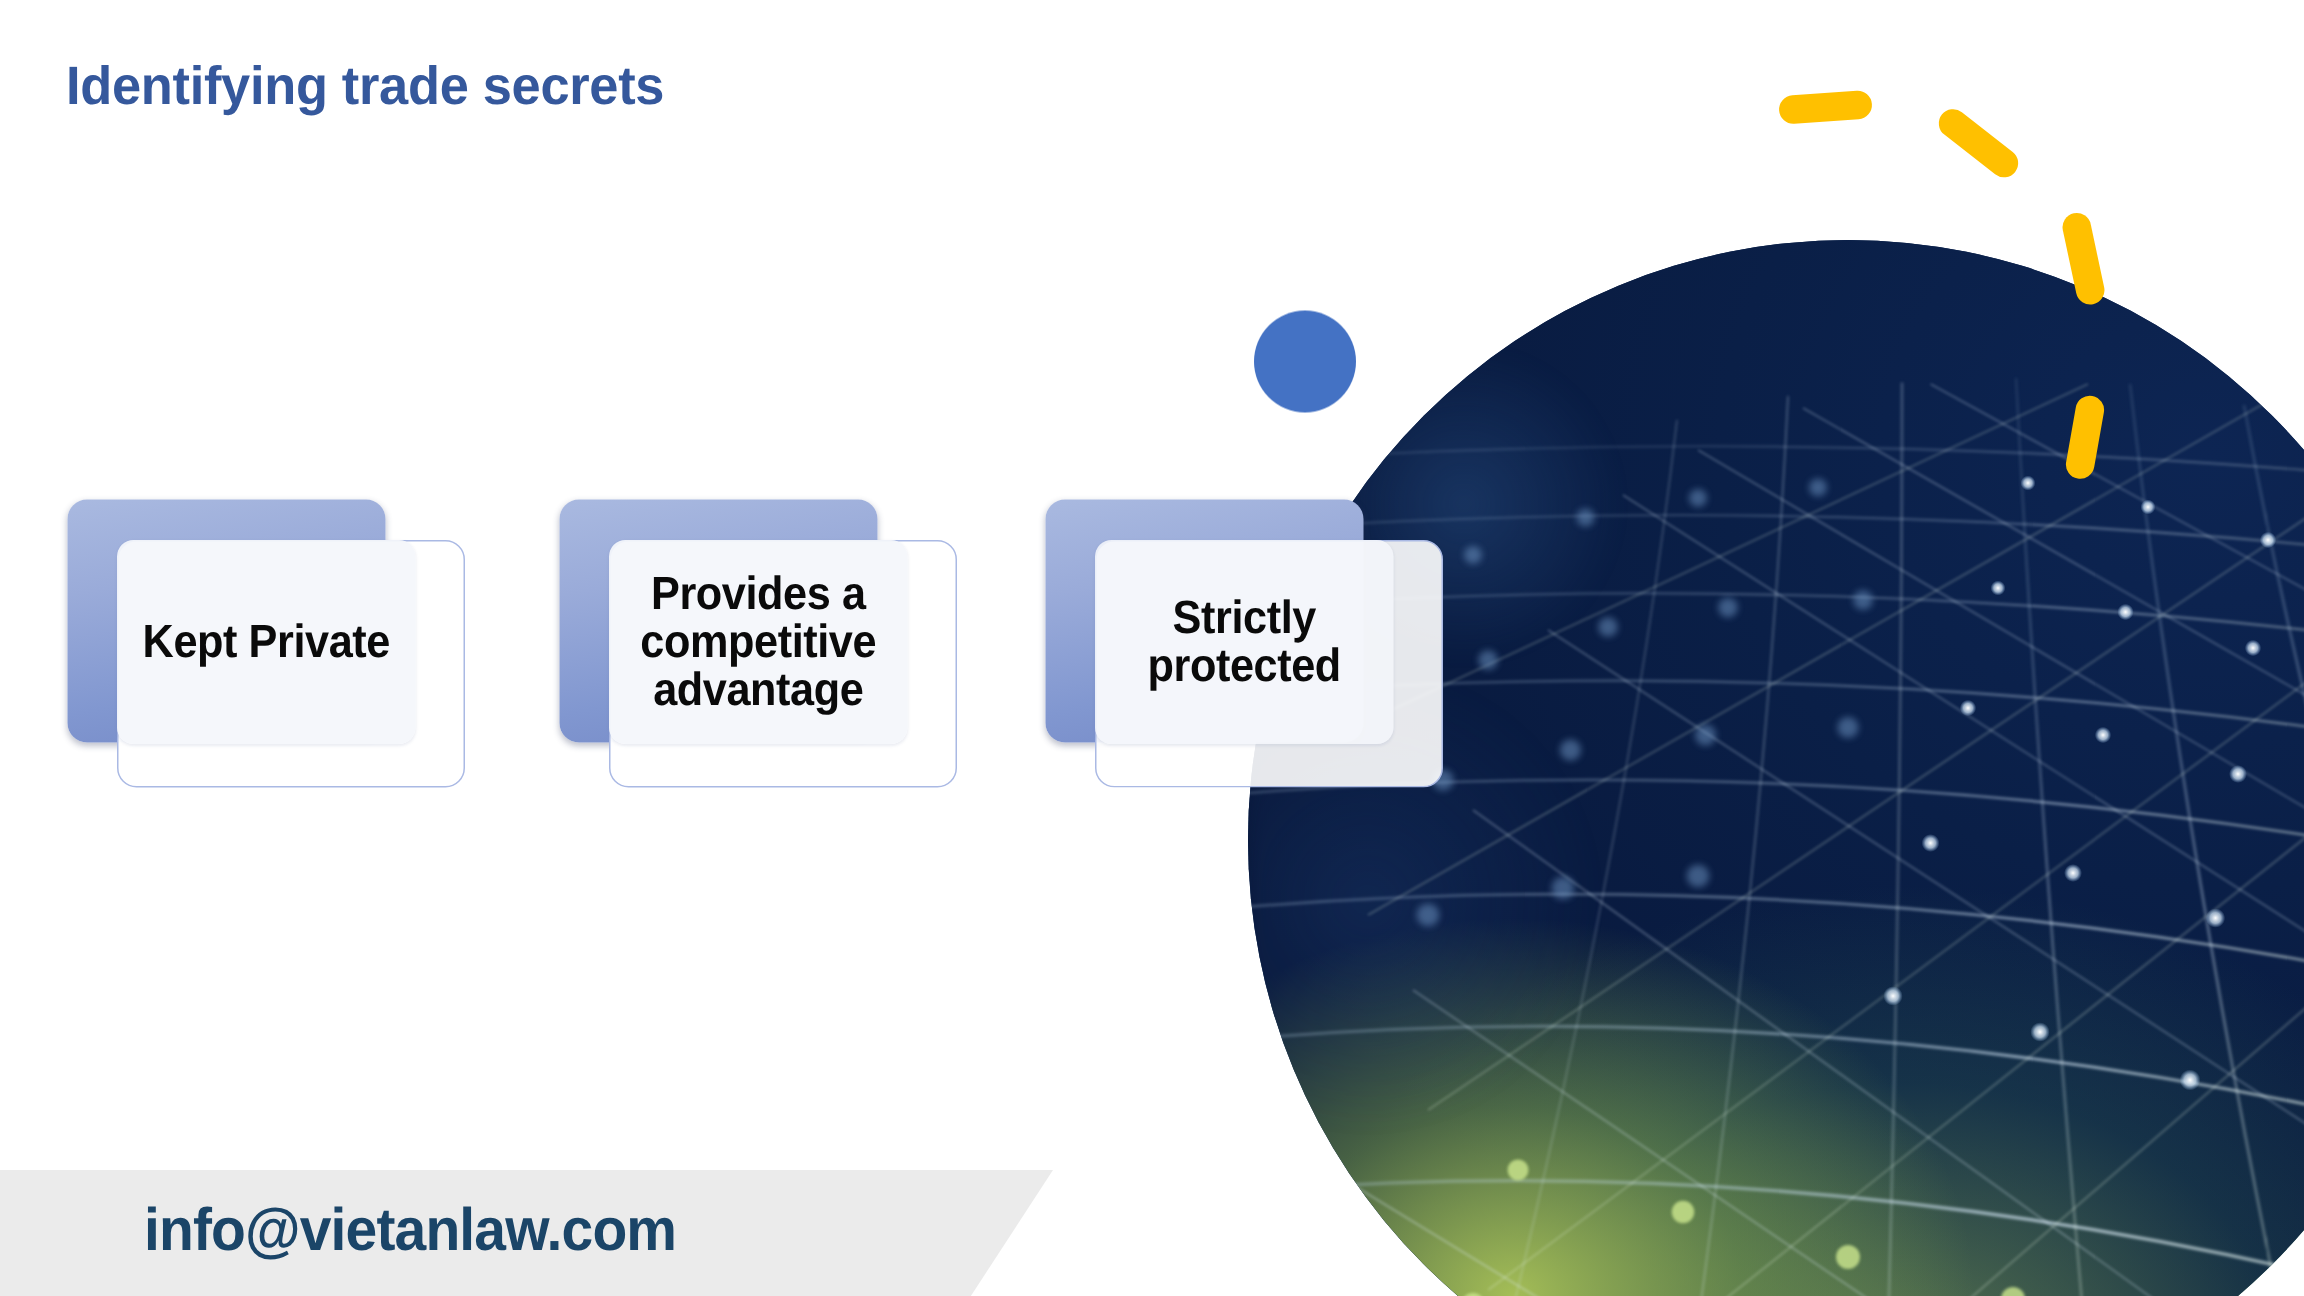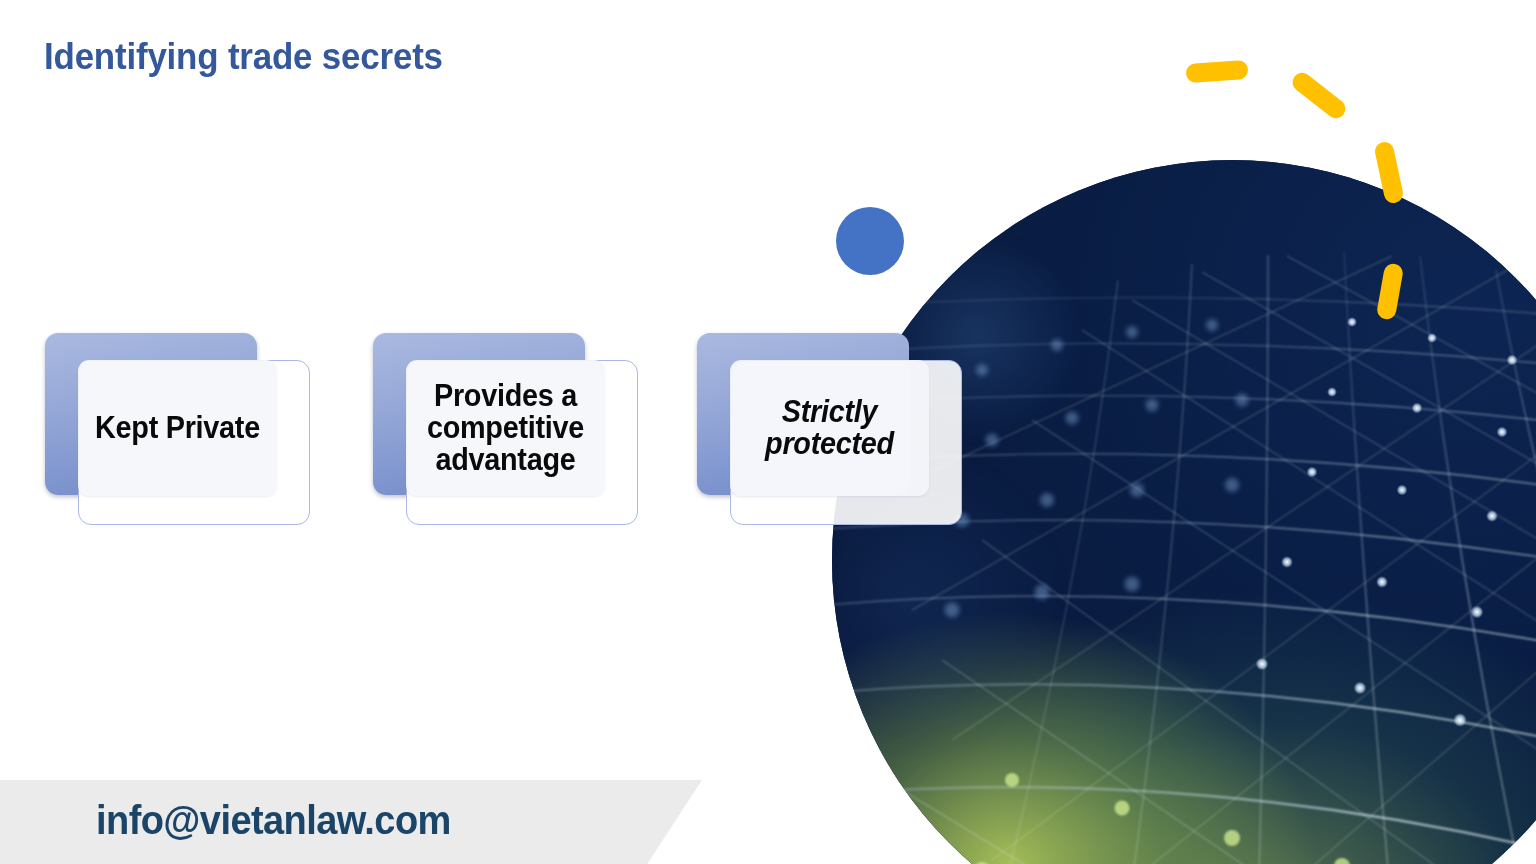--- a/index.html
+++ b/index.html
@@ -79,21 +79,21 @@
     font-size:31px;
     line-height:1.04;
     color:#0a0a0a;
     text-align:center;
     letter-spacing:-.3px;
     width:100%;
     font-stretch:condensed;
     transform:scaleX(.93);
   }
   #card-3 .card-front{ background:rgba(255,255,255,.90); }
-  #card-3 .card-inner{ background:rgba(244,246,251,.88);font-style:italic; }
+  #card-3 .card-inner{ background:rgba(244,246,251,.88); }
 
   
   #page-title{
     position:absolute; left:44px; top:36px;
     font-size:36px; font-weight:bold;
     color:#35589c;
     letter-spacing:-.2px;
     z-index:6;
     transform:scaleX(.97);
     transform-origin:left top;

